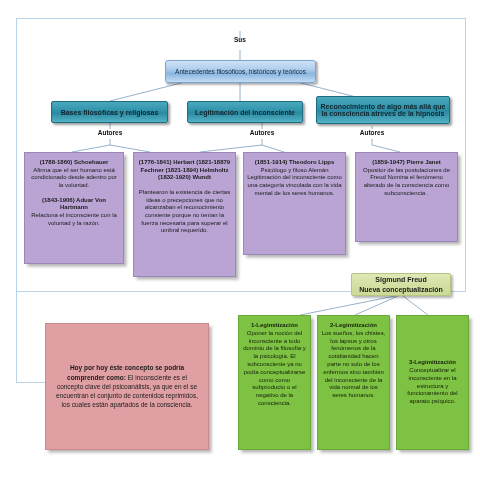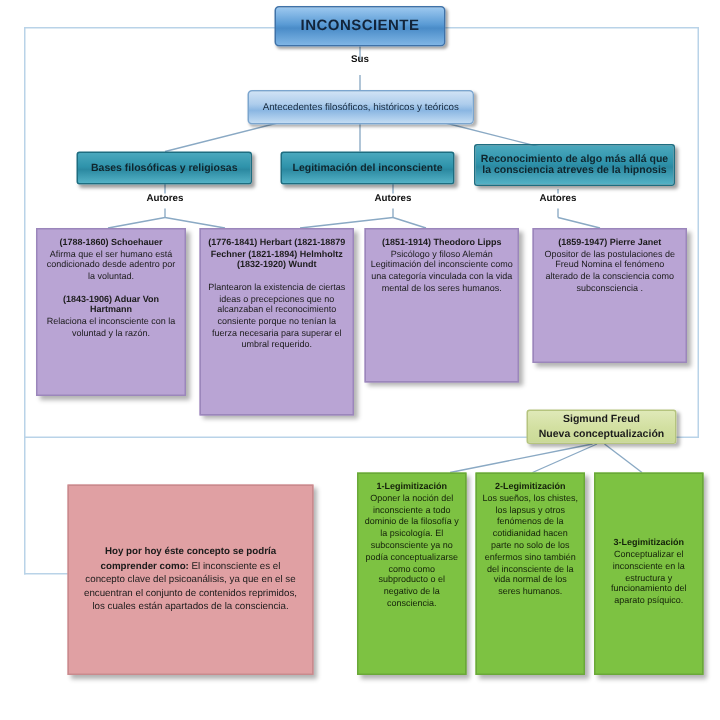--- a/index.html
+++ b/index.html
@@ -151,23 +151,20 @@
       <line x1="372" y1="145" x2="400" y2="152"></line>
 
       <line x1="395" y1="296" x2="300" y2="315"></line>
       <line x1="398" y1="296" x2="355" y2="315"></line>
       <line x1="403" y1="296" x2="428" y2="315"></line>
 
       <line x1="466" y1="281" x2="466" y2="281"></line>
     </g>
   </svg>
 
-  <div class="node blue-title" style="left:183px;top:4px;width:114px;height:27px;">
-    <span class="inner">INCONSCIENTE</span>
-  </div>
 
   <div class="conn-label" style="left:218px;top:36px;width:44px;">Sus</div>
 
   <div class="node blue-sub" style="left:165px;top:60px;width:151px;height:23px;">
     <span class="inner">Antecedentes filosóficos, históricos y teóricos</span>
   </div>
 
   <div class="node teal" style="left:51px;top:101px;width:117px;height:22px;">
     <span class="inner">Bases filosóficas y religiosas</span>
   </div>

